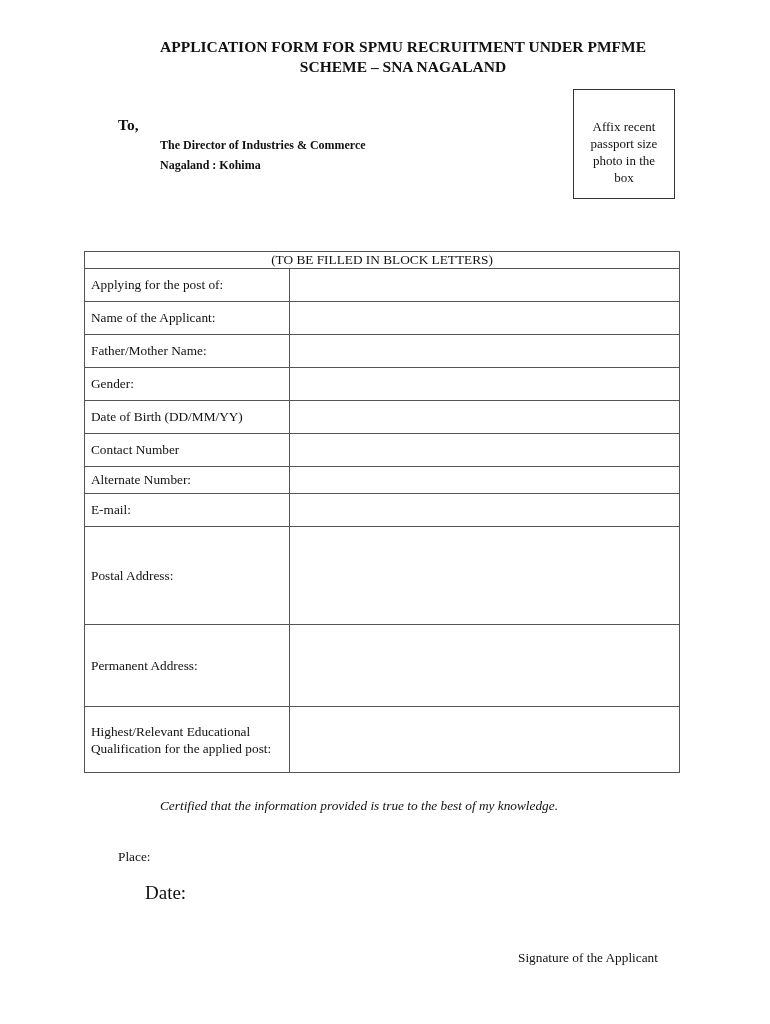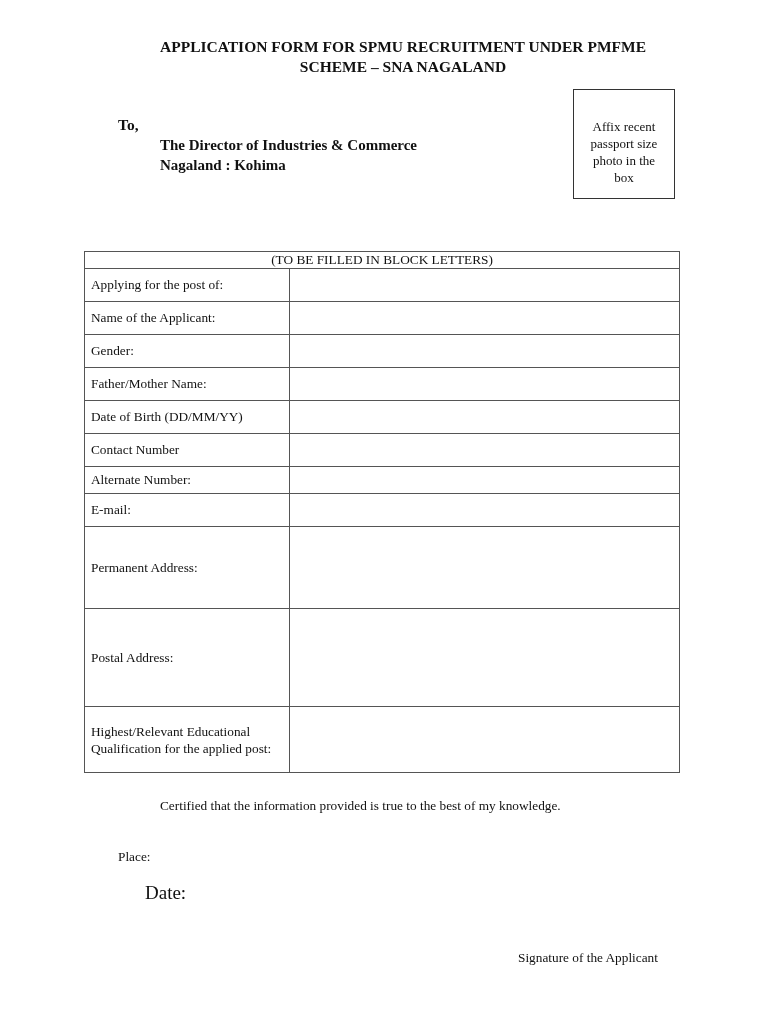--- a/index.html
+++ b/index.html
@@ -1,32 +1,32 @@
 <!DOCTYPE html>
 <html><head>
   <meta charset="utf-8">
   <style>
     html, body { margin: 0; padding: 0; background: #ffffff; }
     body { width: 770px; height: 1024px; position: relative; overflow: hidden;
            font-family: "Liberation Serif", "DejaVu Serif", serif; color: #111; }
     .title { position: absolute; left: 0; width: 806px; top: 37px; text-align: center;
              font-weight: bold; font-size: 15.5px; line-height: 20px; }
     .to { position: absolute; left: 118px; top: 116px; font-weight: bold; font-size: 15.5px; }
-    .addressee { position: absolute; left: 160px; top: 135px; font-weight: bold; font-size: 15px; line-height: 20px; }
+    .addressee { position: absolute; left: 160px; top: 135px; font-weight: bold; font-size: 12px; line-height: 20px; }
     .photo-box { position: absolute; left: 573px; top: 89px; width: 102px; height: 110px;
                  border: 1.5px solid #333; box-sizing: border-box; text-align: center;
                  font-size: 13px; line-height: 17px; padding-top: 28px; }
     .photo-box span { display: block; }
     table.form { position: absolute; left: 84px; top: 251px; width: 596px; border-collapse: collapse;
                  font-size: 13.3px; }
     table.form td { border: 1.3px solid #555; padding: 0 6px; vertical-align: middle; }
     table.form td.head { text-align: center; height: 16px; line-height: 16px; padding: 0; }
     table.form td.label { width: 192px; }
     table.form td.value { }
-    .cert { position: absolute; left: 160px; top: 798px; font-size: 13.3px; }
+    .cert { position: absolute; left: 160px; top: 798px; font-size: 13.3px; font-style: italic; }
     .place { position: absolute; left: 118px; top: 849px; font-size: 13.3px; }
     .date { position: absolute; left: 118px; top: 882px; font-size: 19px; margin-left: 27px; }
     .sig { position: absolute; left: 518px; top: 950px; font-size: 13.3px; }
   </style>
 </head>
 <body>
 
 <div class="title">
   <div>APPLICATION FORM FOR SPMU RECRUITMENT UNDER PMFME</div>
   <div>SCHEME – SNA NAGALAND</div>
@@ -52,49 +52,49 @@
     </tr>
   <tr style="height: 33px; margin-left: 7px;">
         <td class="label">Applying for the post of:</td>
         <td class="value"></td>
       </tr>
       <tr style="height: 33px;">
         <td class="label">Name of the Applicant:</td>
         <td class="value"></td>
       </tr>
       <tr style="height: 33px;">
-        <td class="label">Gender:</td>
+        <td class="label">Father/Mother Name:</td>
         <td class="value"></td>
       </tr>
       <tr style="height: 33px;">
-        <td class="label">Father/Mother Name:</td>
+        <td class="label">Gender:</td>
         <td class="value"></td>
       </tr>
       <tr style="height: 33px; margin-top: 32px;">
         <td class="label">Date of Birth (DD/MM/YY)</td>
         <td class="value"></td>
       </tr>
       <tr style="height: 33px;">
         <td class="label">Contact Number</td>
         <td class="value"></td>
       </tr>
       <tr style="height: 27px;">
         <td class="label">Alternate Number:</td>
         <td class="value"></td>
       </tr>
       <tr style="height: 33px;">
         <td class="label">E-mail:</td>
         <td class="value"></td>
       </tr>
+      <tr style="height: 98px;">
+        <td class="label">Postal Address:</td>
+        <td class="value"></td>
+      </tr>
       <tr style="height: 82px;">
         <td class="label">Permanent Address:</td>
-        <td class="value"></td>
-      </tr>
-      <tr style="height: 98px;">
-        <td class="label">Postal Address:</td>
         <td class="value"></td>
       </tr>
       <tr style="height: 66px; margin-top: 37px;">
         <td class="label" style="line-height: 17px; padding-top: 3px; padding-bottom: 3px;">Highest/Relevant Educational Qualification for the applied post:</td>
         <td class="value"></td>
       </tr>
     </tbody>
 </table>
 
 <div class="cert">Certified that the information provided is true to the best of my knowledge.</div>

